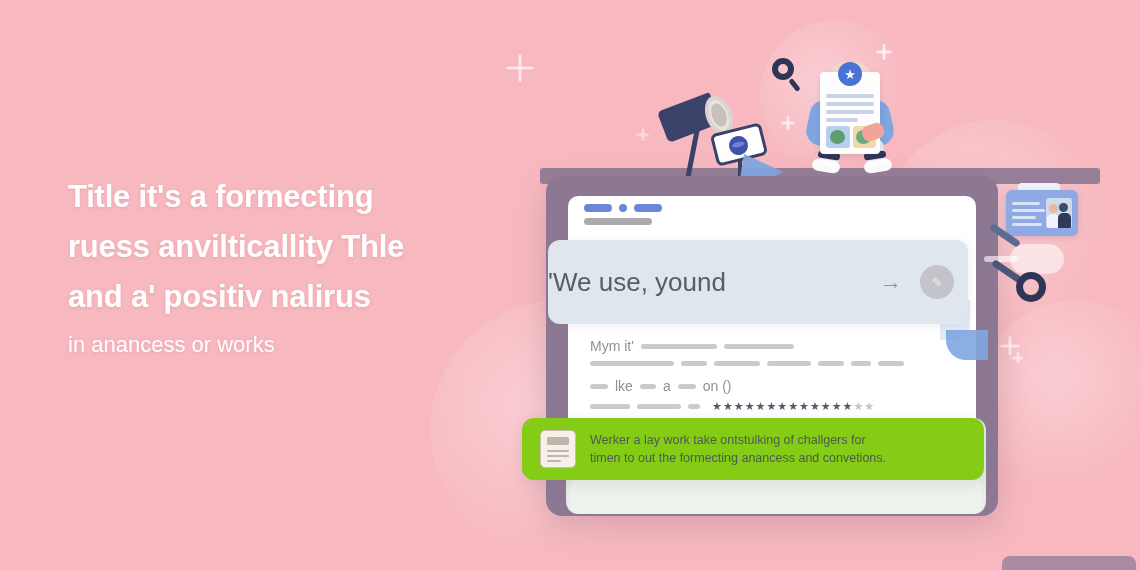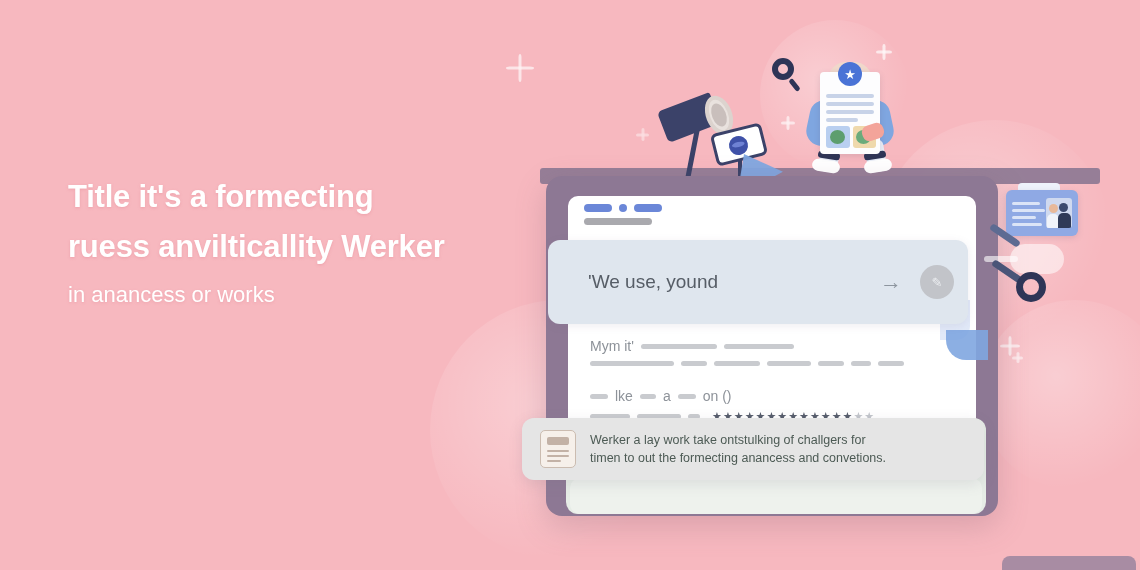--- a/index.html
+++ b/index.html
@@ -236,21 +236,21 @@
   }
 
   
   .qpanel {
     position:absolute; left:548px; top:240px; width:420px; height:84px;
     background:#dfe6ee; border-radius:12px;
     display:flex; align-items:center;
     box-shadow:0 2px 8px rgba(120,110,140,.12);
   }
   .qtext {
-    margin-left:40px; color:#565d66; font-size:19px; line-height:26px;
+    color:#565d66; font-size:26px; line-height:26px;
     max-width:290px;
   }
   .qarrow {
     position:absolute; right:66px; top:50%; transform:translateY(-50%);
     color:#8d959e; font-size:22px; line-height:1;
   }
   .qbtn {
     position:absolute; right:14px; top:50%; transform:translateY(-50%);
     width:34px; height:34px; background:#c2c4c9; border-radius:50%;
     display:flex; align-items:center; justify-content:center;
@@ -272,21 +272,21 @@
     background:#e6ece6; border-radius:12px;
   }
   .mint-panel-2 {
     position:absolute; left:570px; top:478px; width:412px; height:36px;
     background:#eef2ed; border-radius:10px;
   }
 
   
   .toast {
     position:absolute; left:522px; top:418px; width:462px; height:62px;
-    background:#e5e5e5; border-radius:12px;
+    background:#84cc16; border-radius:12px;
     display:flex; align-items:center; gap:14px; padding:0 18px;
     box-shadow:0 4px 14px rgba(120,110,130,.16);
   }
   .toast-icon {
     width:36px; height:38px; background:#f6f0ea; border:1.5px solid #cbbcb0;
     border-radius:5px; position:relative; flex:none;
   }
   .ti-head{position:absolute;left:6px;top:6px;width:22px;height:8px;background:#c3b2a6;border-radius:2px;}
   .ti-l{position:absolute;left:6px;background:#c3b2a6;height:2px;border-radius:1px;}
   .til1{top:19px;width:22px;}
@@ -320,21 +320,22 @@
 <div class="sparkle sp1"></div>
 <div class="sparkle sp2"></div>
 <div class="sparkle sp3"></div>
 <div class="sparkle sp4"></div>
 <div class="sparkle sp5"></div>
 <div class="sparkle sp6"></div>
 
 <div class="copy">
   <div class="headline">
     <div>Title it's a formecting</div>
-    <div>ruess anvilticallity Werker</div>
+    <div>ruess anvilticallity Thle</div>
+    <div>and a' positiv nalirus</div>
   </div>
   <div class="subline">in anancess or works</div>
 </div>
 
 <div class="illus ground"></div>
 <div class="illus mega-stick"></div>
 <div class="illus mega-body"></div>
 <div class="illus mega-mouth"></div>
 <div class="illus mega-inner"></div>
 <div class="illus phone-stick"></div>
@@ -395,21 +396,21 @@
   </div>
   <div class="row">
     <span class="bar" style="width:84px"></span>
     <span class="bar" style="width:26px"></span>
     <span class="bar" style="width:46px"></span>
     <span class="bar" style="width:44px"></span>
     <span class="bar" style="width:26px"></span>
     <span class="bar" style="width:20px"></span>
     <span class="bar" style="width:26px"></span>
   </div>
-  <div class="row" style="margin-top:22px">
+  <div class="row" style="margin-top:12px">
     <span class="bar" style="width:18px"></span>
     <span class="lbl">lke</span>
     <span class="bar" style="width:16px"></span>
     <span class="lbl">a</span>
     <span class="bar" style="width:18px"></span>
     <span class="lbl">on ()</span>
   </div>
   <div class="row">
     <span class="bar" style="width:40px"></span>
     <span class="bar" style="width:44px"></span>

